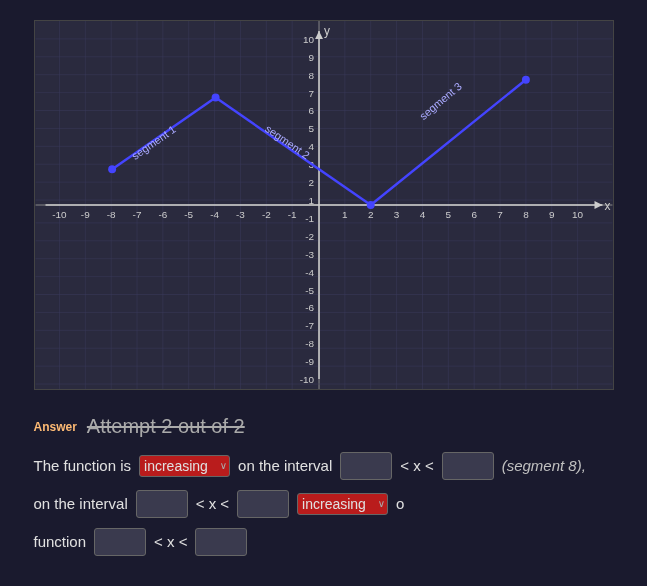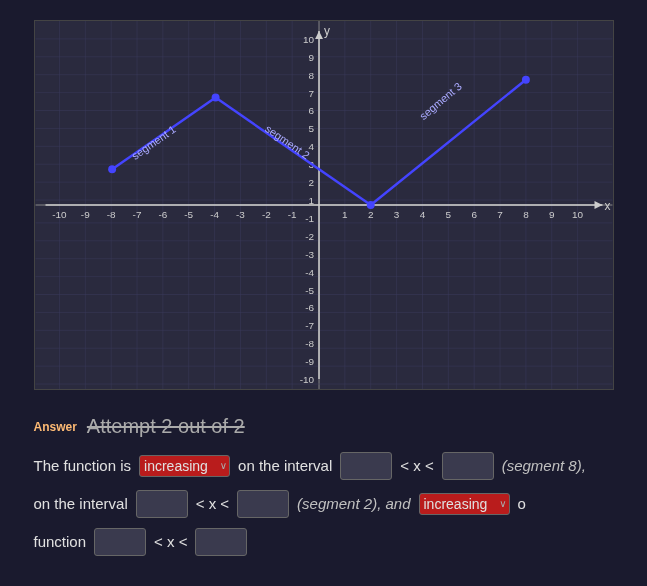--- a/index.html
+++ b/index.html
@@ -277,21 +277,20 @@
       <span class="text-part">&lt; x &lt;</span>
       <input type="text" class="input-box" style="">
       <span class="text-part segment-label">(segment 8),</span>
     </div>
 
     <div class="answer-row">
       <span class="text-part">on the interval</span>
       <input type="text" class="input-box" style="">
       <span class="text-part">&lt; x &lt;</span>
       <input type="text" class="input-box" style="">
-      <span class="text-part segment-label">(segment 2), and</span>
       <div class="dropdown-wrapper">
         <select class="dropdown-select">
           <option value="increasing">increasing</option>
           <option value="decreasing">decreasing</option>
         </select>
       </div>
       <span class="text-part">o</span>
     </div>
 
     <div class="answer-row">

